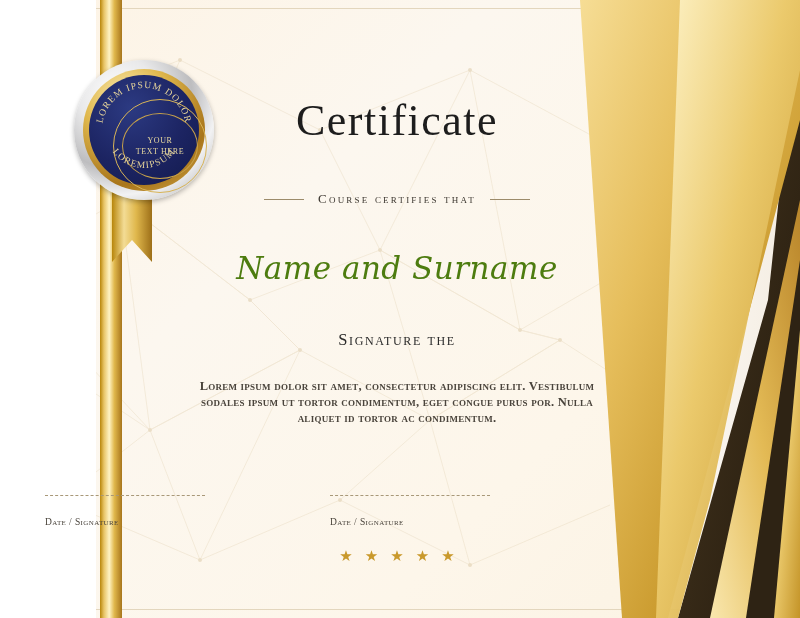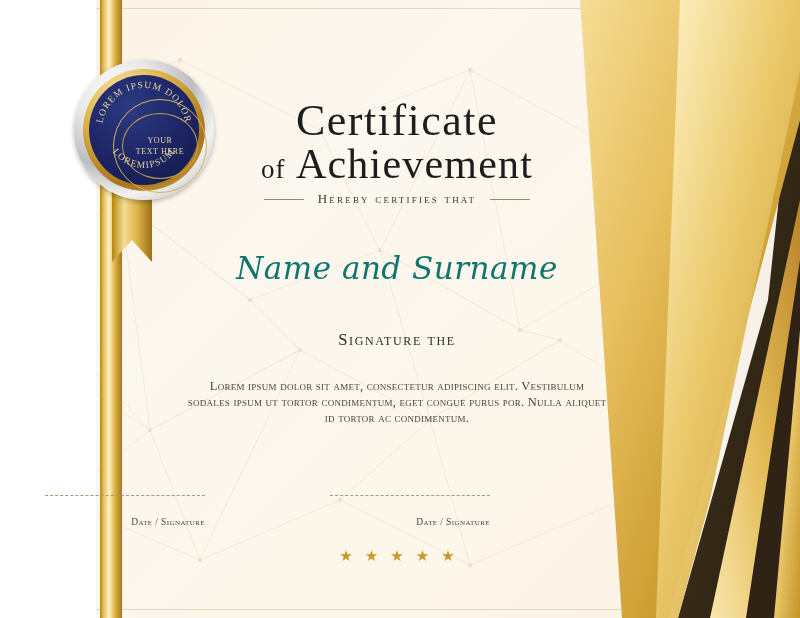--- a/index.html
+++ b/index.html
@@ -189,21 +189,21 @@
     letter-spacing: 2.2px;
     color: #3c3730;
     font-variant: small-caps;
     font-family: "Liberation Serif", serif;
   }
   .recipient {
     position: absolute;
     left: 0; top: 250px;
     width: 470px;
     font-size: 31px;
-    color: #0f766e;
+    color: #4d7c0f;
     font-style: italic;
     font-family: "DejaVu Serif", serif;
     letter-spacing: 0.5px;
   }
   .attended {
     position: absolute;
     left: 0; top: 330px;
     width: 470px;
     font-size: 16.5px;
     letter-spacing: 1.6px;
@@ -220,27 +220,28 @@
   }
   .body-text {
     position: absolute;
     left: 25px; top: 378px;
     width: 420px;
     font-size: 12.5px;
     line-height: 16px;
     color: #4a443c;
     font-variant: small-caps;
     letter-spacing: 0.25px;
+    font-weight: bold;
   }
 
   
   .sig {
     position: absolute;
     width: 160px;
-    text-align: right;
+    text-align: left;
   }
   .sig-left  { left: 45px;  top: 495px; }
   .sig-right { left: 330px; top: 495px; }
   .sig-line {
     border-top: 1px dashed #a89878;
     height: 0;
     margin-bottom: 21px;
   }
   .sig-label {
     font-size: 9.5px;
@@ -390,28 +391,24 @@
         </text>
         <text text-anchor="middle">
           <textPath href="#arcBottom" startOffset="50%">LOREMIPSUM</textPath>
         </text>
       </svg>
     </div>
   </div>
 
   <div class="content">
     <div class="title-main">Certificate</div>
-    <div class="title-sub">
-      <span class="of">of</span>
-      <span class="ach">Achievement</span>
-    </div>
 
     <div class="certifies-row">
       <span class="dash"></span>
-      <span class="certifies">Hereby certifies that</span>
+      <span class="certifies">Course certifies that</span>
       <span class="dash"></span>
     </div>
 
     <div class="recipient">Name and Surname</div>
 
     <div class="attended">Signature the</div>
     <div class="body-text">Lorem ipsum dolor sit amet, consectetur adipiscing elit. Vestibulum sodales ipsum ut tortor condimentum, eget congue purus por. Nulla aliquet id tortor ac condimentum.</div>
 
     <div class="stars">
       <span class="star">★</span>

